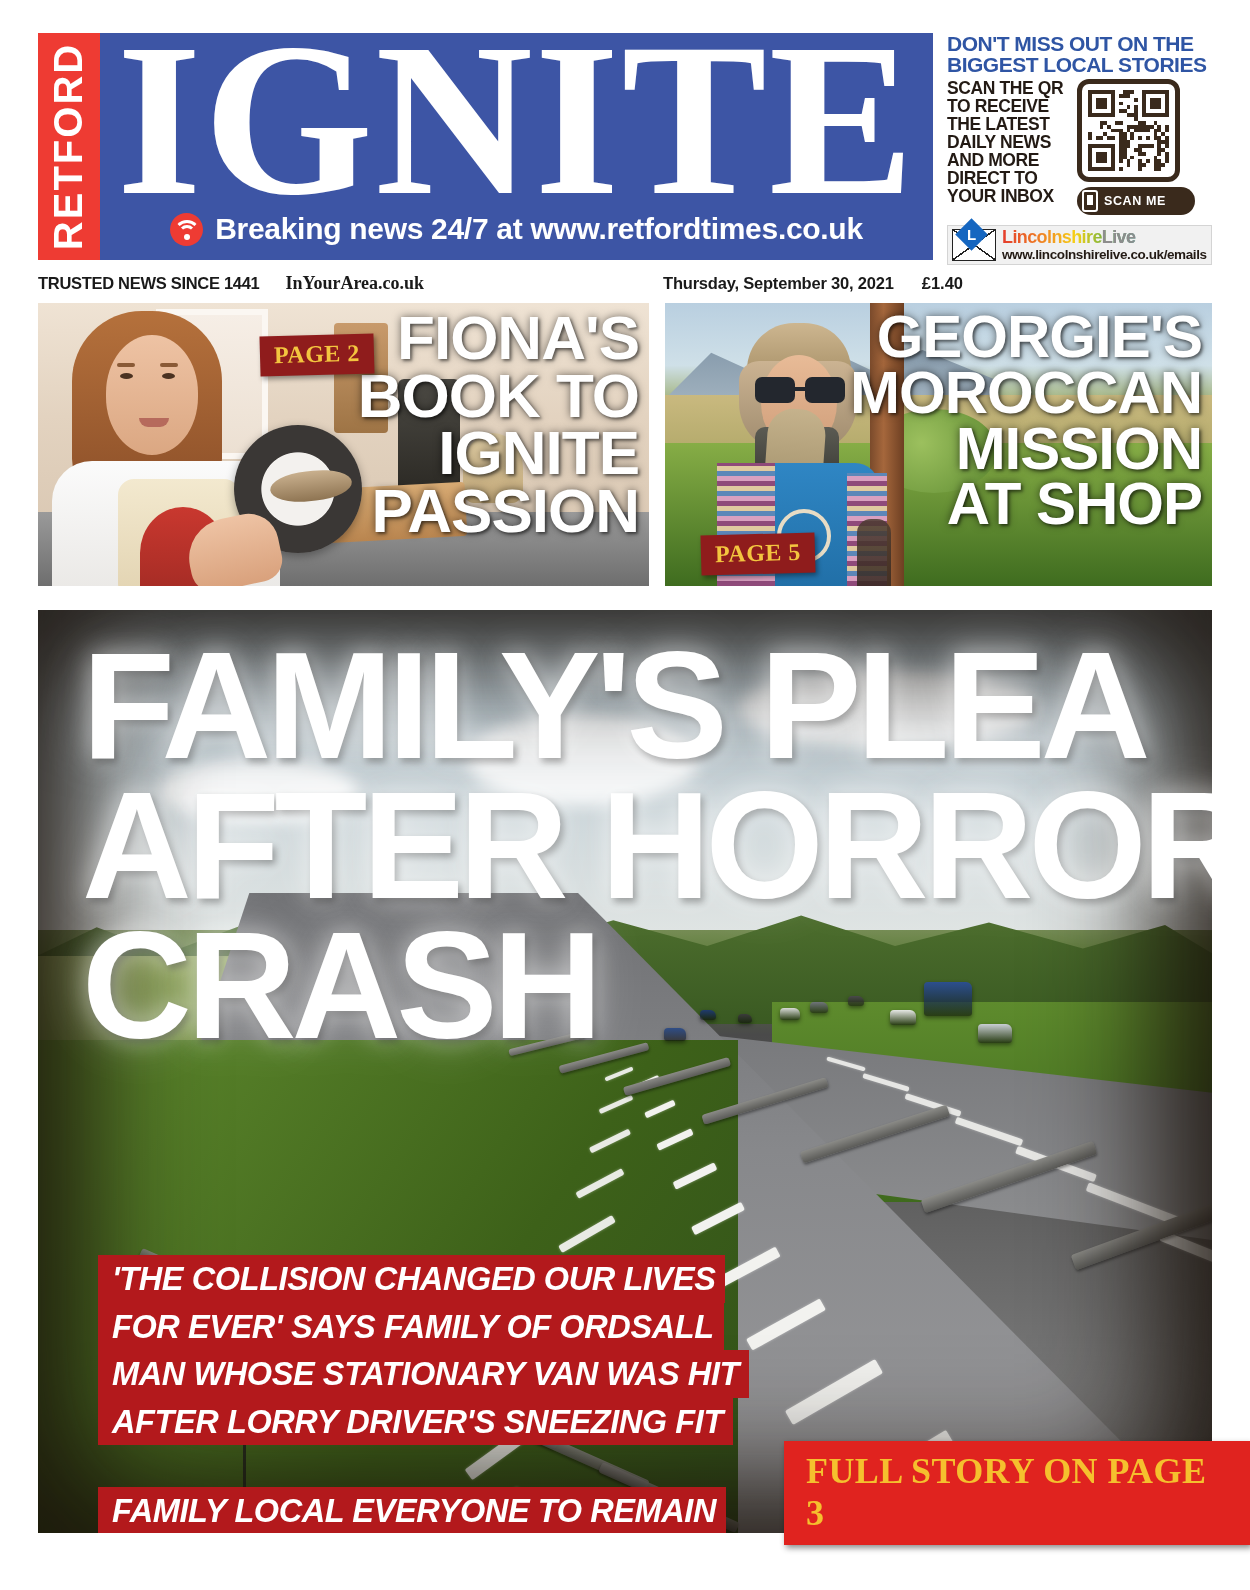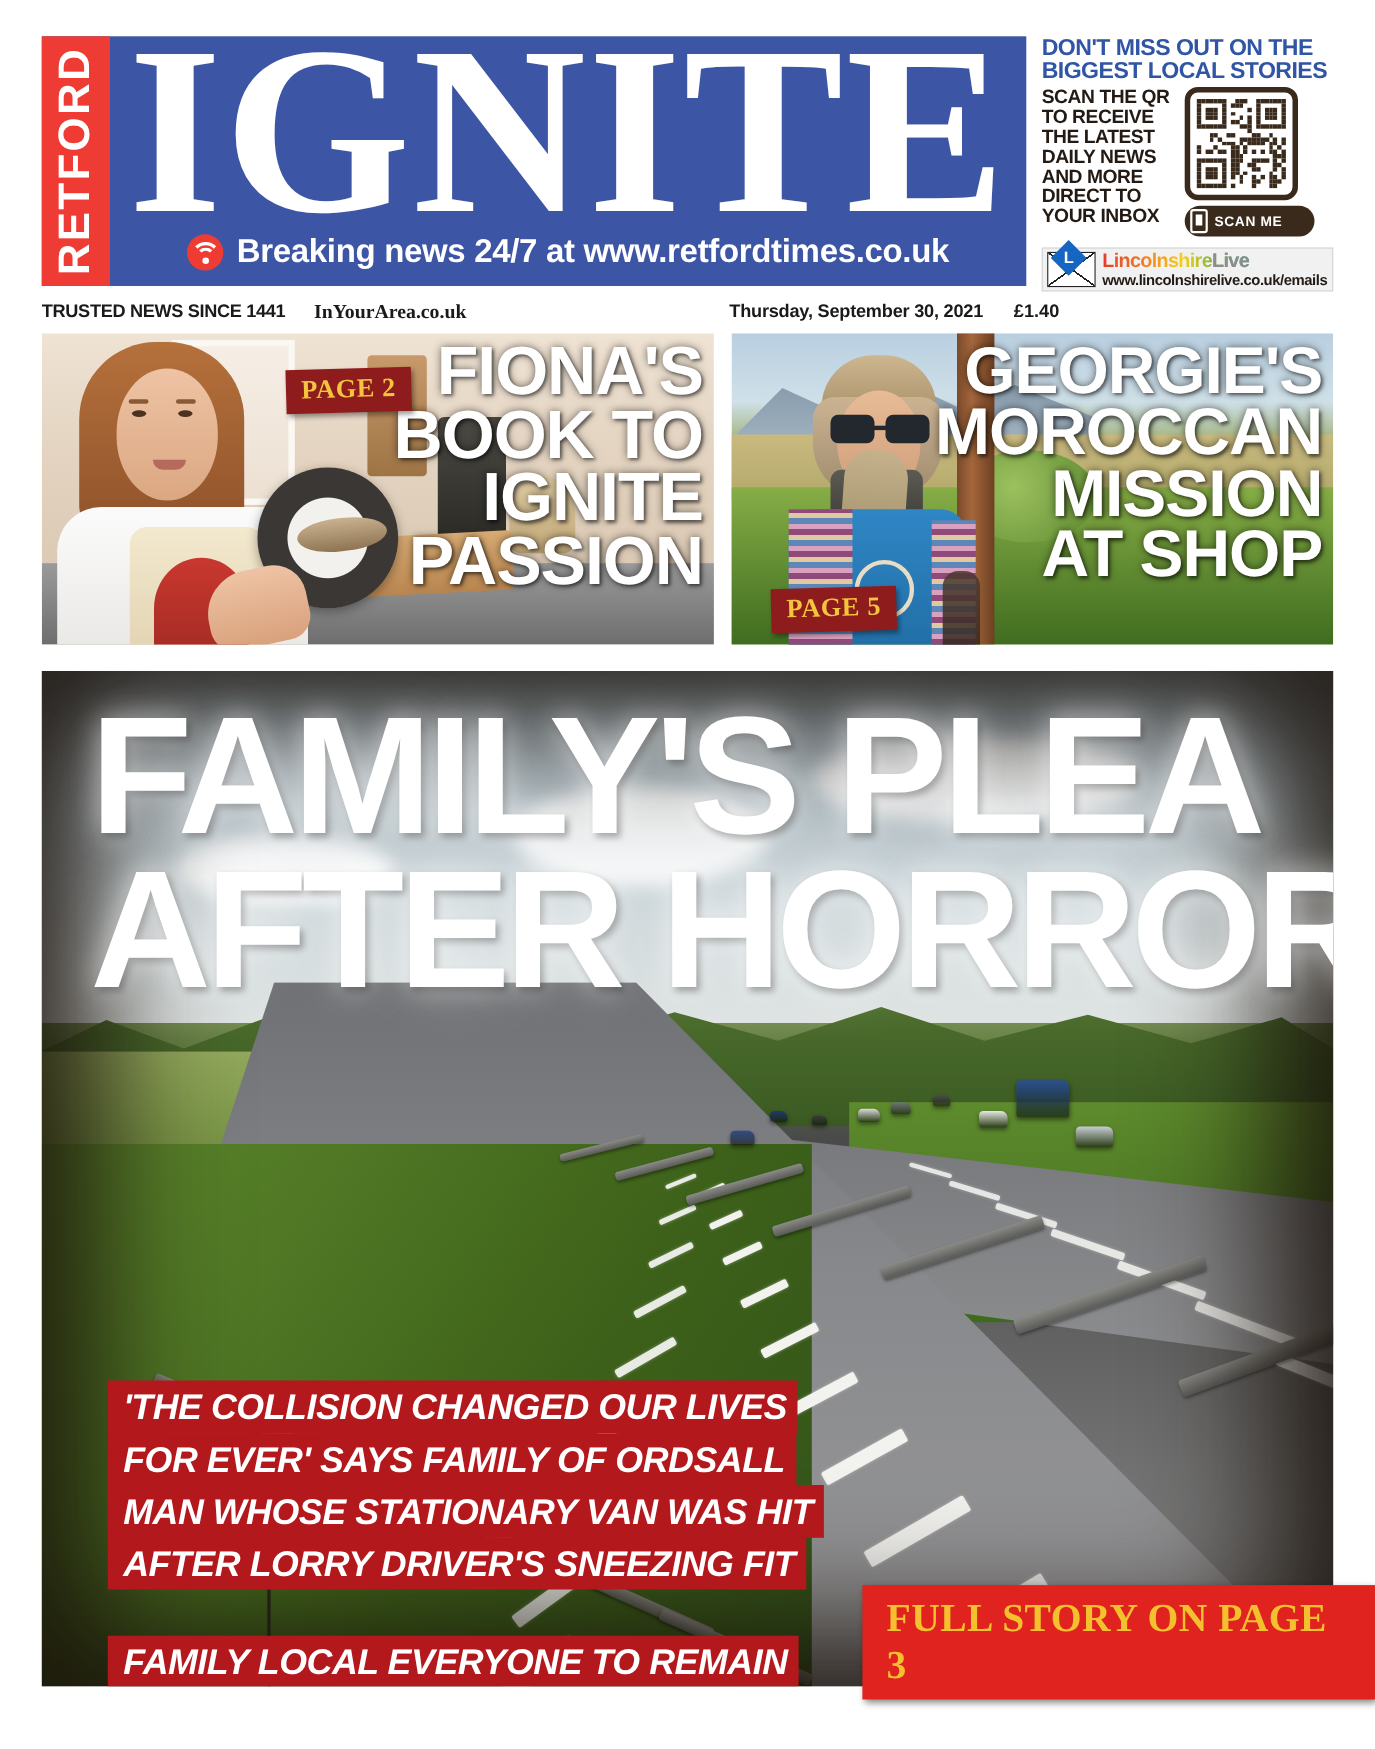--- a/index.html
+++ b/index.html
@@ -963,20 +963,21 @@
       <div class="roadsign">
         
         
       </div>
     </div>
     <div class="main-vignette"></div>
 
     <div class="headline" id="mainhl">
         <span class="hl-line">FAMILY'S PLEA</span>
         <span class="hl-line">AFTER HORROR</span>
+        <span class="hl-line">CRASH</span>
       </div>
 
     <div class="subdeck" id="deck1">
         <span class="sd-line">'THE COLLISION CHANGED OUR LIVES</span>
         <span class="sd-line">FOR EVER' SAYS FAMILY OF ORDSALL</span>
         <span class="sd-line">MAN WHOSE STATIONARY VAN WAS HIT</span>
         <span class="sd-line">AFTER LORRY DRIVER'S SNEEZING FIT</span>
       </div>
     <div class="subdeck2" id="deck2">
         <span class="sd-line">FAMILY LOCAL EVERYONE TO REMAIN</span>

